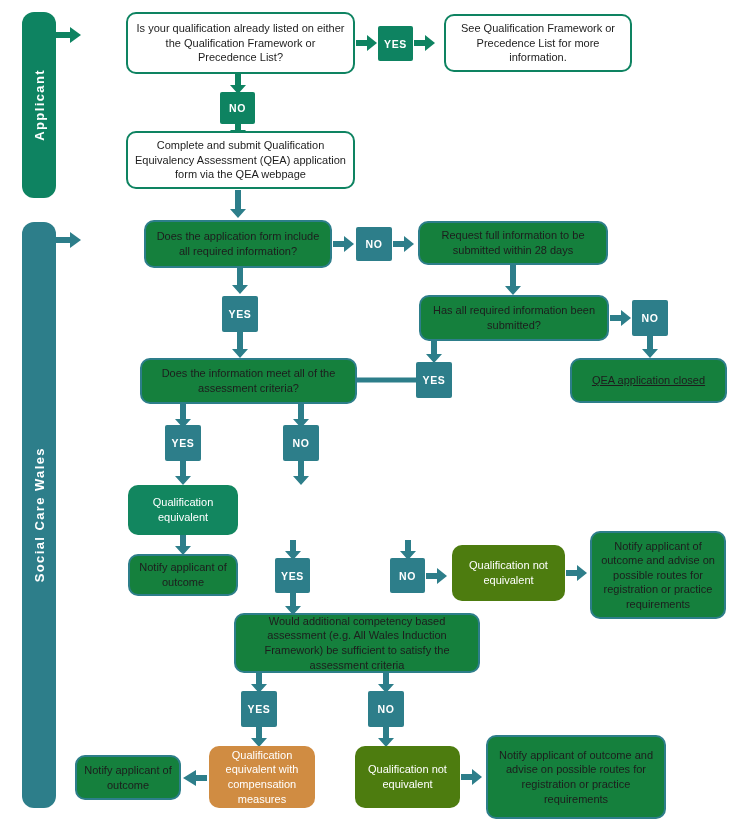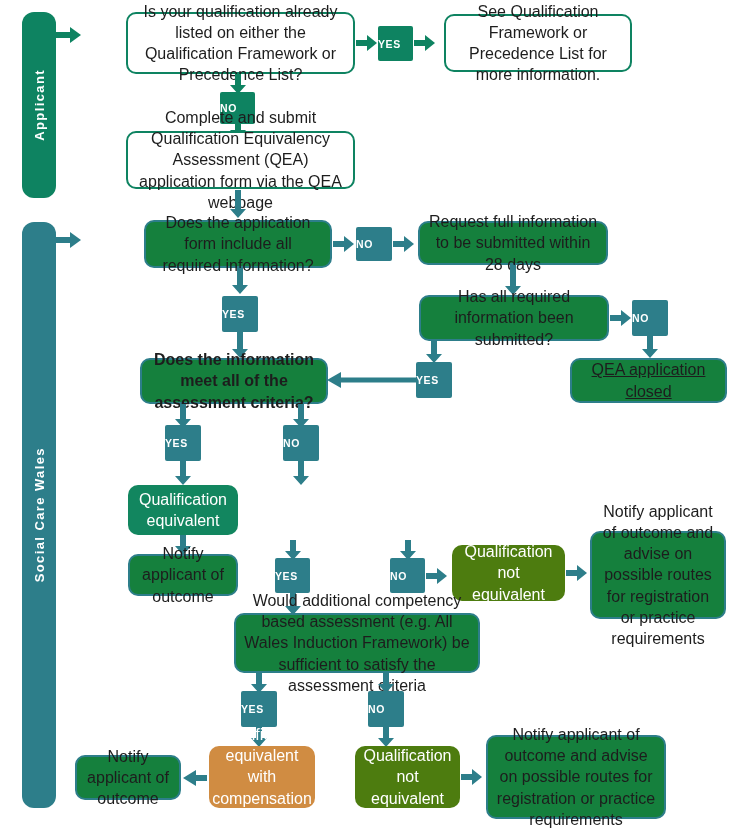--- a/index.html
+++ b/index.html
@@ -20,37 +20,37 @@
 
   
   .box{
     position:absolute;
     box-sizing:border-box;
     display:flex;
     align-items:center;
     justify-content:center;
     text-align:center;
     border-radius:10px;
-    font-size:16px;
+    font-size:11px;
     line-height:1.32;
     padding:4px 7px;
   }
   .box-outline-green{background:#ffffff;border:2.5px solid #0E8361;color:#1d1d1d;}
   .box-outline-teal{background:#15803d;border:2.5px solid #2D7E8A;color:#1d1d1d;}
   .box-fill-green{background:#12865F;color:#ffffff;border:none;}
   .box-fill-orange{background:#D08C42;color:#ffffff;border:none;}
   .box-fill-red{background:#4d7c0f;color:#ffffff;border:none;}
 
   
   .tag{
     position:absolute;
     box-sizing:border-box;
     display:flex;
     align-items:center;
-    justify-content:flex-start;
+    justify-content:center;
     color:#ffffff;
     font-weight:bold;
     font-size:10.5px;
     letter-spacing:0.6px;
     border-radius:2px;
   }
   .tag-green{background:#0E8361;}
   .tag-teal{background:#2D7E8A;}
 
   
@@ -209,21 +209,21 @@
   <div class="tag tag-teal" style="left:416px;top:362px;width:36px;height:36px;">
     <span>YES</span>
   </div>
 
   <div class="conn" style="left:327px;top:372px;">
     <svg width="90" height="16" viewBox="0 0 90 16">
       <path d="M90,5.5 L14,5.5 L14,0 L0,8 L14,16 L14,10.5 L90,10.5 Z" fill="#2D7E8A"></path>
     </svg>
   </div>
 
-  <div class="box box-outline-teal" style="left:140px;top:358px;width:188px;height:46px;font-weight:bold;">
+  <div class="box box-outline-teal" style="left:140px;top:358px;width:217px;height:46px;">
     <span>Does the information meet all of the assessment criteria?</span>
   </div>
 
   <div class="conn" style="left:175px;top:404px;">
     <svg width="16" height="24" viewBox="0 0 16 24">
       <path d="M5,0 L11,0 L11,15 L16,15 L8,24 L0,15 L5,15 Z" fill="#2D7E8A"></path>
     </svg>
   </div>
   <div class="tag tag-teal" style="left:165px;top:425px;width:36px;height:36px;">
     <span>YES</span>

